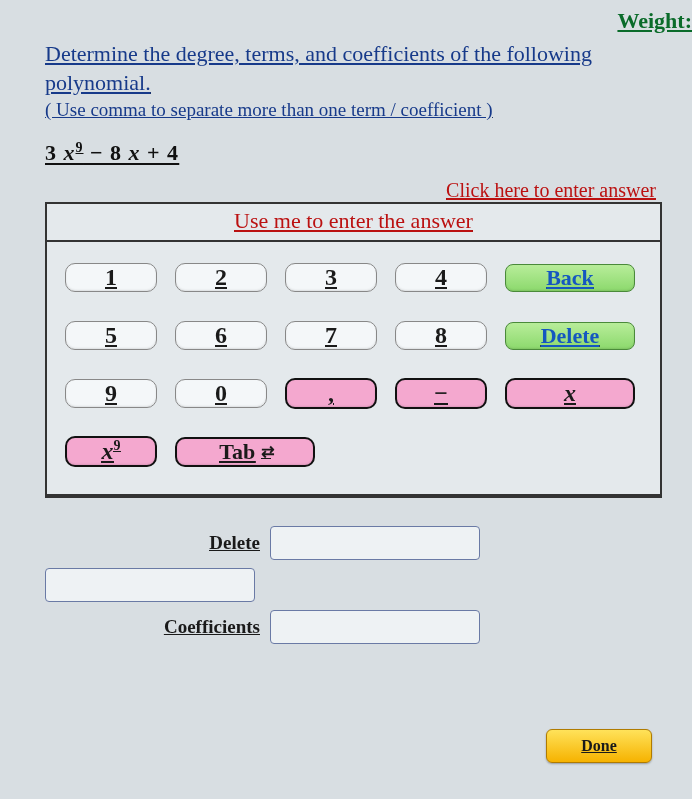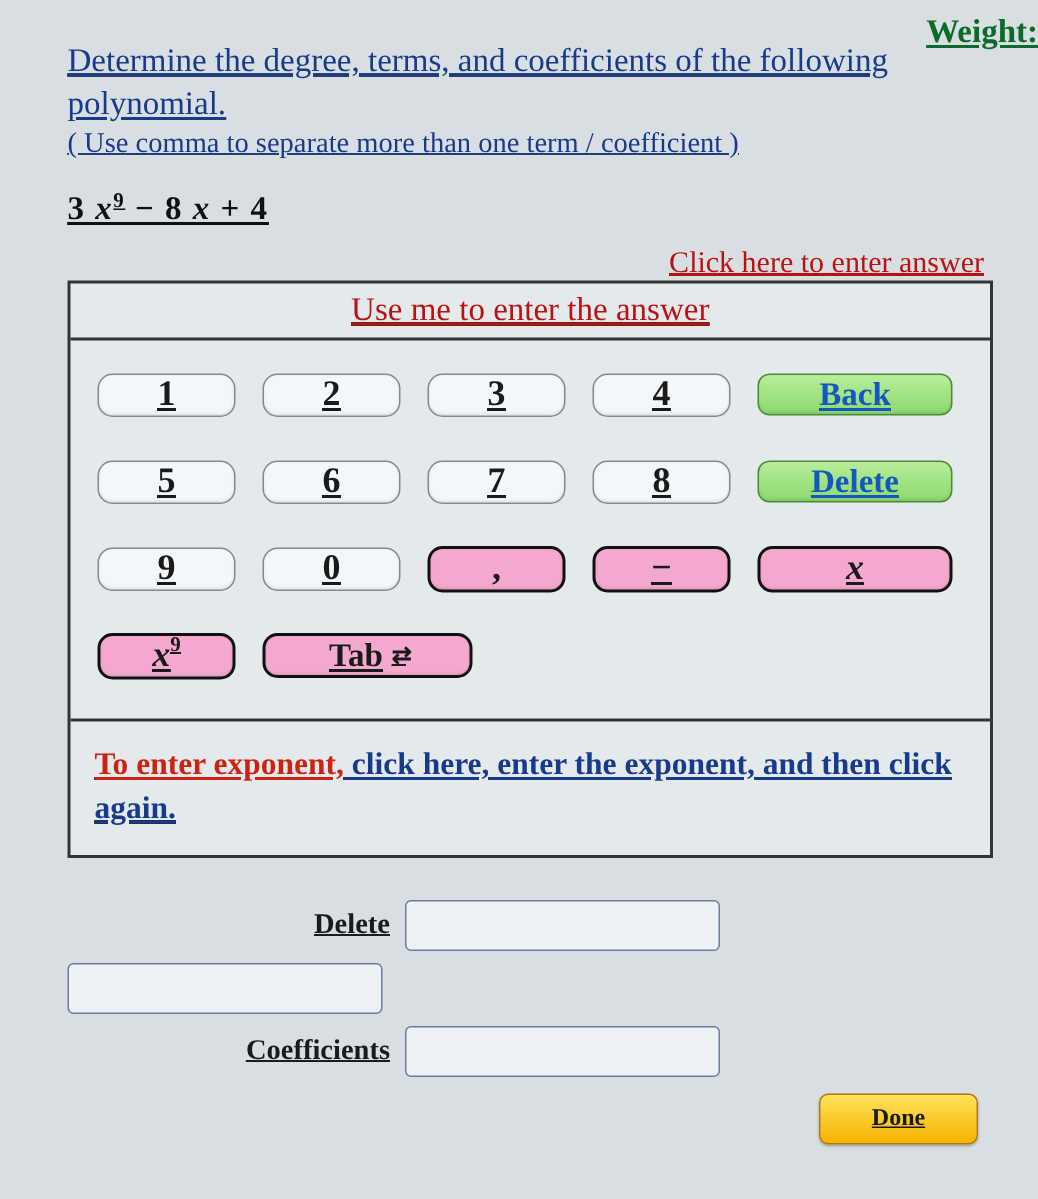--- a/index.html
+++ b/index.html
@@ -17,21 +17,21 @@
     position: absolute;
     top: 8px;
     right: 0;
     color: #0a6b2a;
     font-weight: bold;
     font-size: 22px;
   }
   .prompt {
     color: #173a8a;
     font-size: 22px;
-    margin-top: 16px;
+    margin-top: 30px;
     line-height: 1.3;
   }
   .hint {
     color: #173a8a;
     font-size: 19px;
     margin-top: 2px;
   }
   .poly {
     color: #111;
     font-size: 22px;
@@ -184,23 +184,20 @@
     <div class="key pink-strong">
         <span class="italic">x</span>
         <span class="sup">9</span>
       </div>
     <div class="key pink-strong tab" style="grid-column: span 2; width:140px;">
         <span>Tab</span>
         <span class="arrows">&nbsp;⇄</span>
       </div>
     <div></div>
   </div>
-  <div class="instruction">
-    <span class="red">To enter exponent,</span><span class="blue"> click here, enter the exponent, and then click again.</span>
-  </div>
 </div>
 
 <div class="answers">
   <div class="ans-row">
     <div class="ans-label">Delete</div>
     <input class="ans-input" value="" style="">
   </div>
   <div class="ans-row">
     <input class="ans-input" value="" style="">
   </div>

